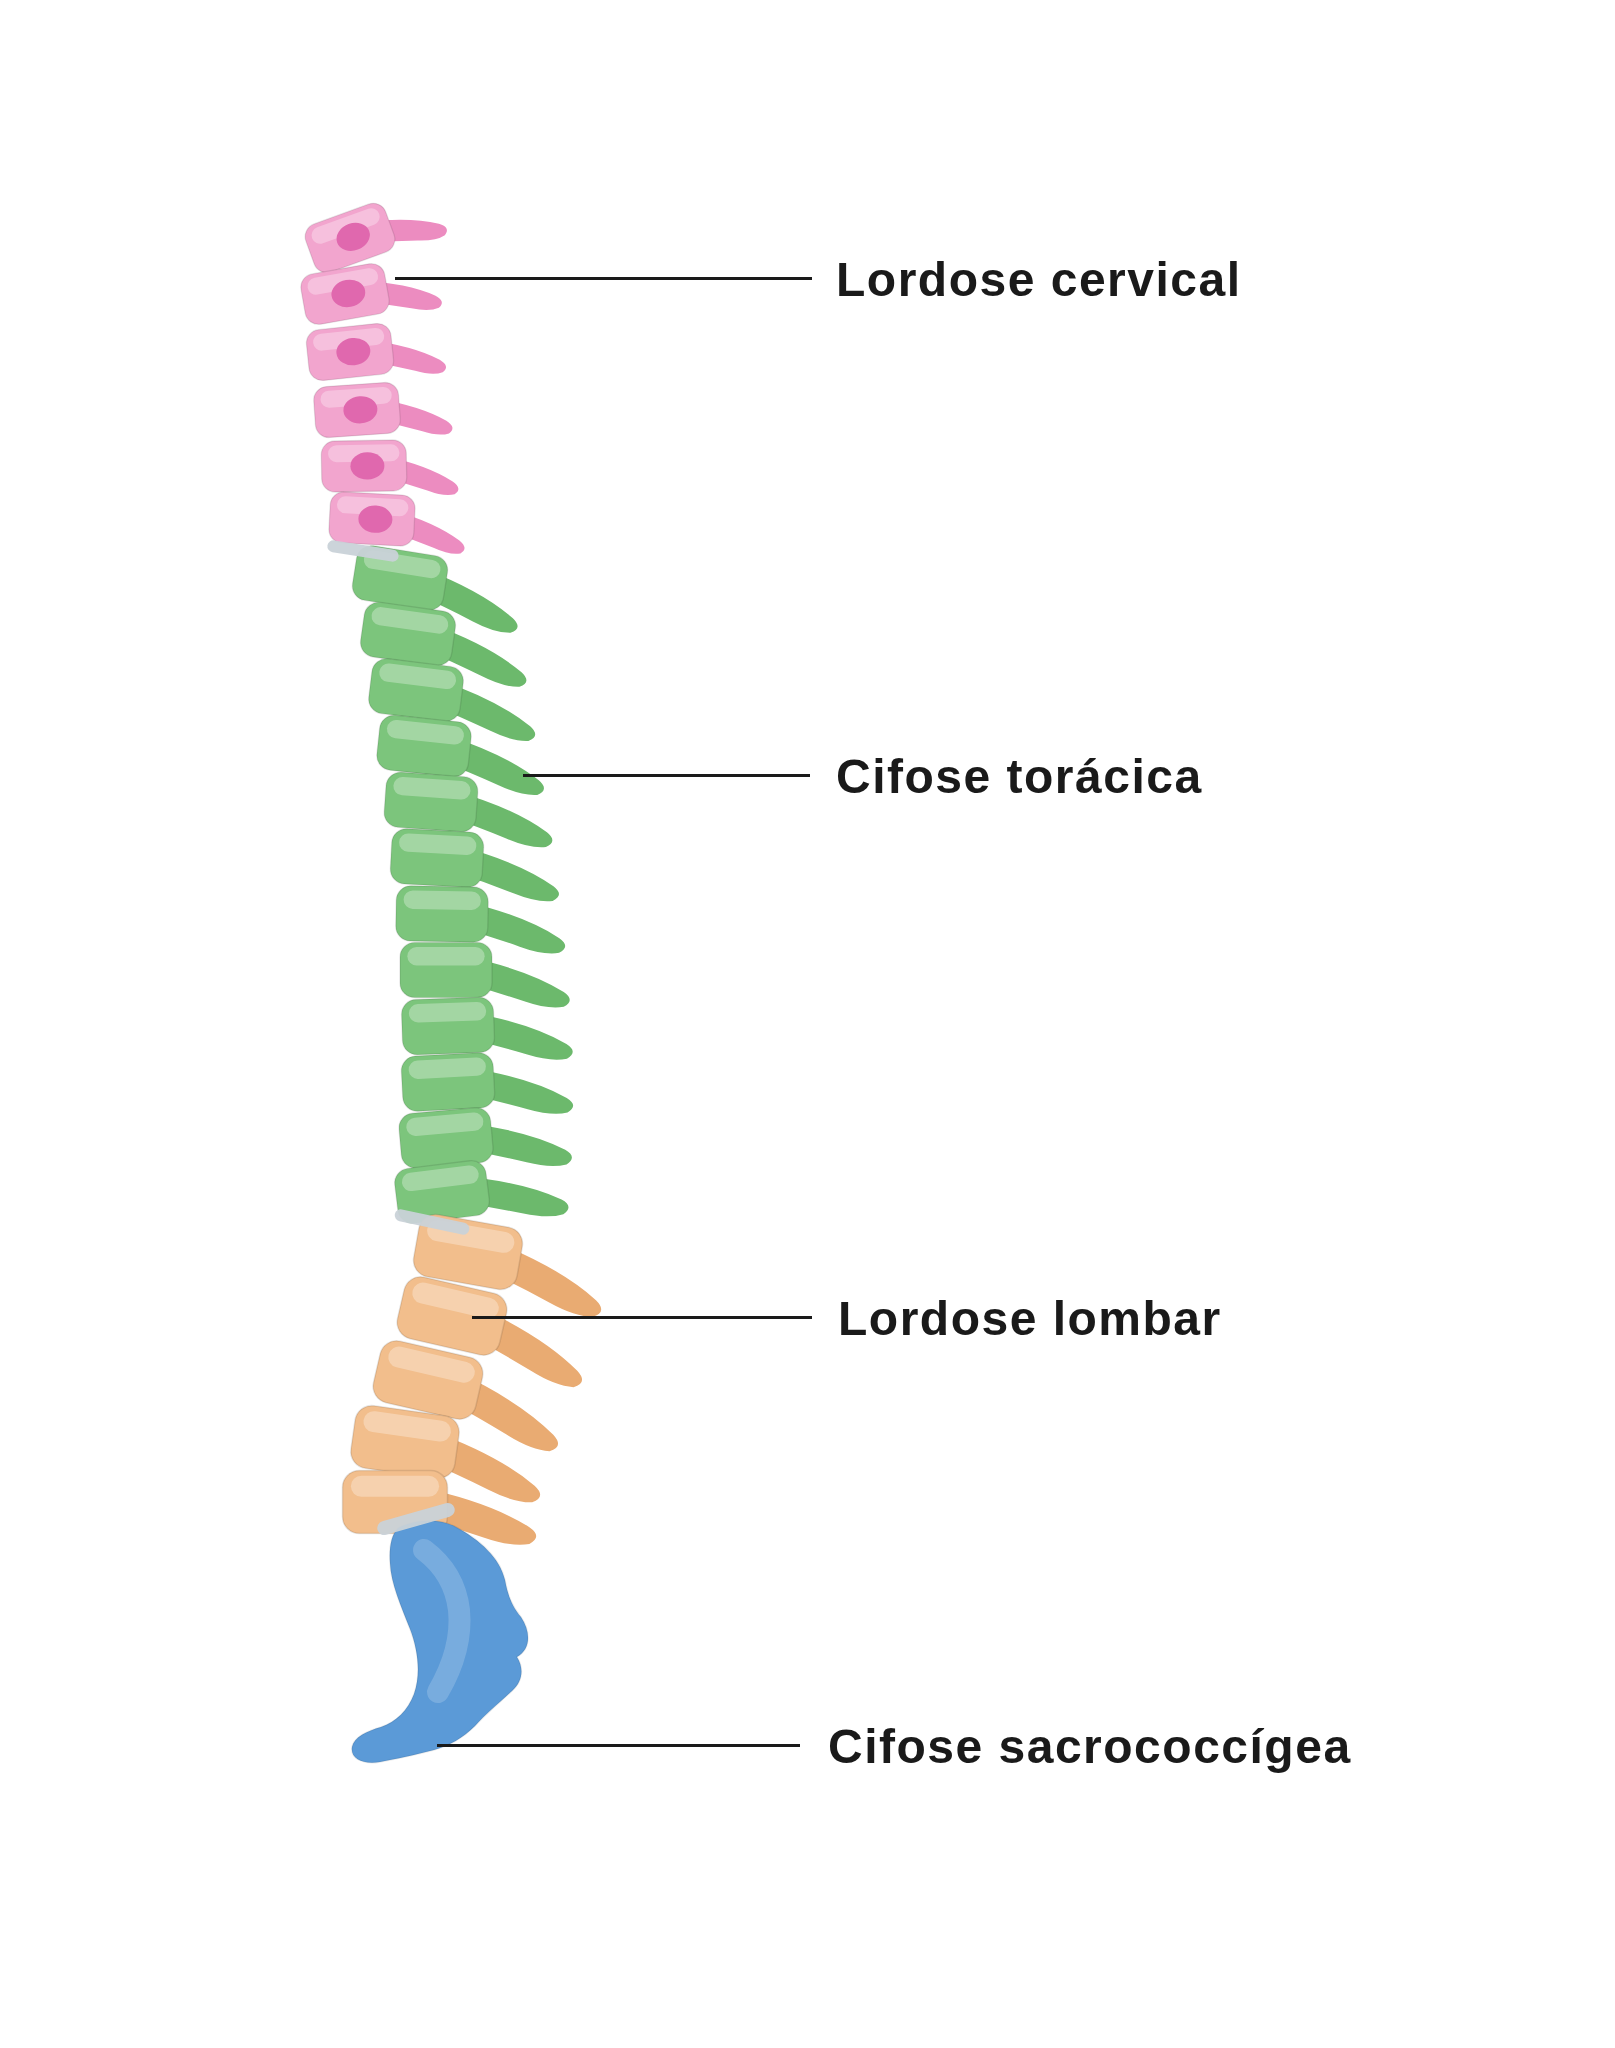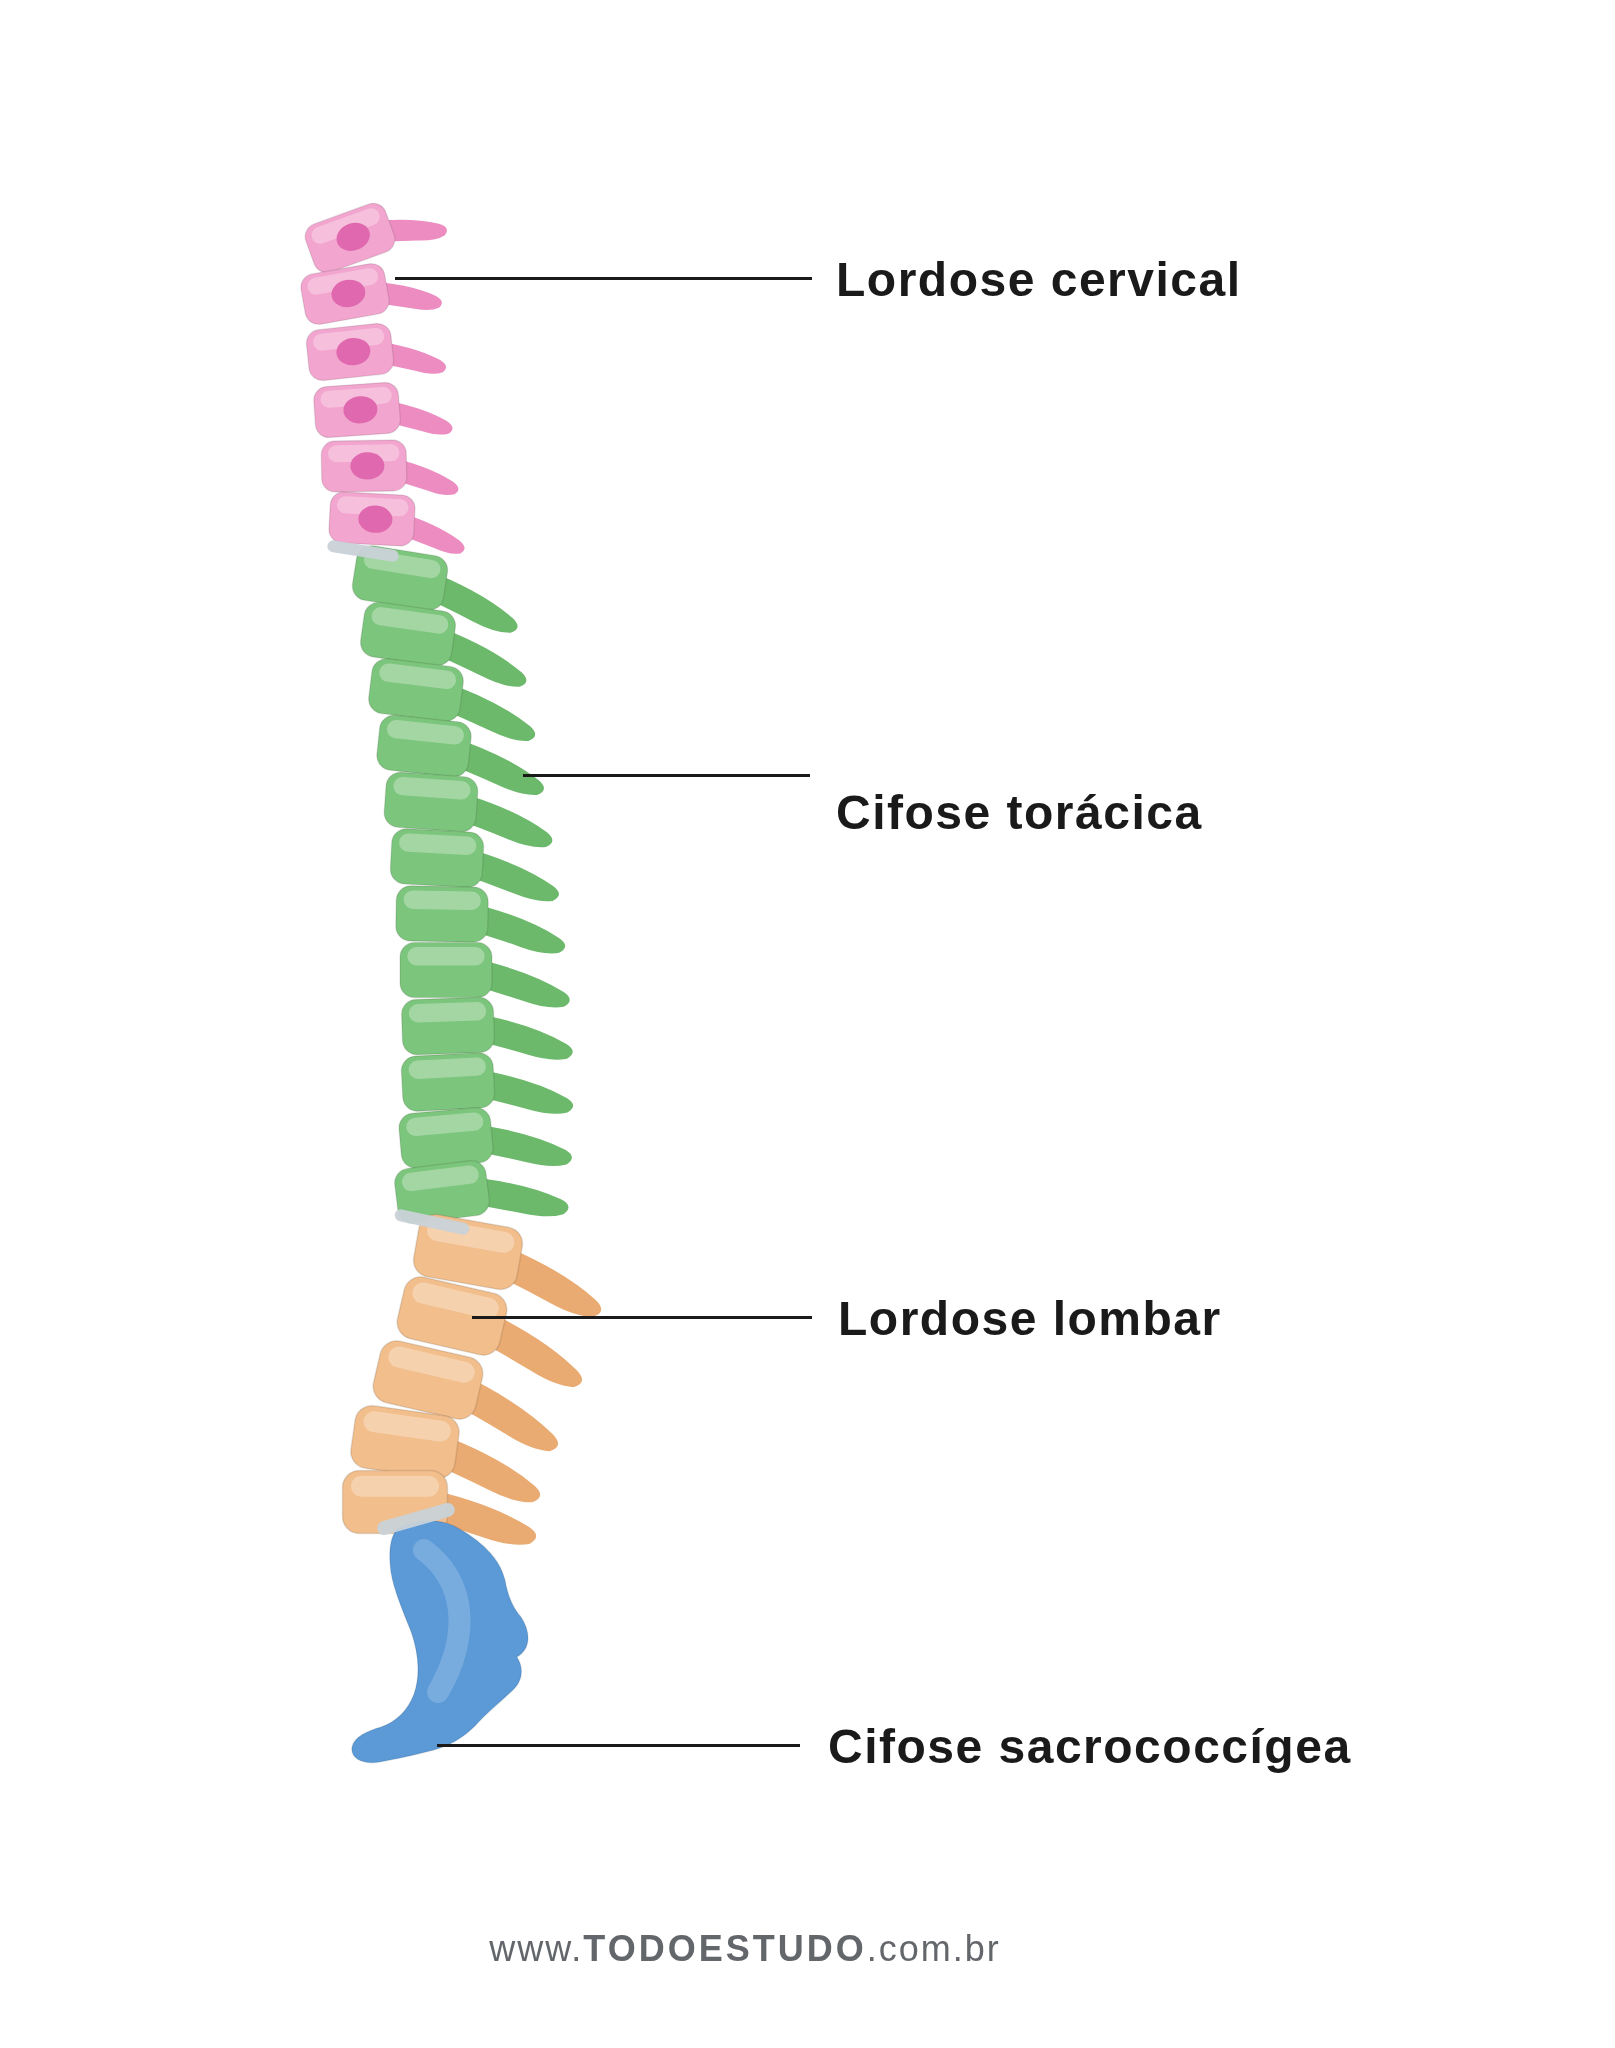--- a/index.html
+++ b/index.html
@@ -30,21 +30,21 @@
   .annot-label{
     position:absolute;transform:translateY(-50%);
     font-weight:700;font-size:48px;letter-spacing:1.5px;color:var(--ink);
     white-space:nowrap;
   }
   .line-1{left:395px;top:277px;width:417px;}
   .line-2{left:523px;top:774px;width:287px;}
   .line-3{left:472px;top:1316px;width:340px;}
   .line-4{left:437px;top:1744px;width:363px;}
   .label-1{left:836px;top:279px;}
-  .label-2{left:836px;top:776px;margin-top:36px;}
+  .label-2{left:836px;top:776px;}
   .label-3{left:838px;top:1318px;}
   .label-4{left:828px;top:1746px;}
 
   
   .watermark{
     position:absolute;left:0;top:1928px;width:1490px;text-align:center;
     color:var(--watermark);font-size:36px;letter-spacing:2px;
   }
   .watermark .brand{font-weight:700;letter-spacing:3px;}
 </style>
@@ -212,16 +212,13 @@
   <div class="annot-line line-1"></div>
   <div class="annot-line line-2"></div>
   <div class="annot-line line-3"></div>
   <div class="annot-line line-4"></div>
 
   <div class="annot-label label-1">Lordose cervical</div>
   <div class="annot-label label-2">Cifose torácica</div>
   <div class="annot-label label-4">Cifose sacrococcígea</div>
   <div class="annot-label label-3">Lordose lombar</div>
 
-  <div class="watermark">
-    <span>www.</span><span class="brand">TODOESTUDO</span><span>.com.br</span>
-  </div>
 </div>
 
 </body></html>

